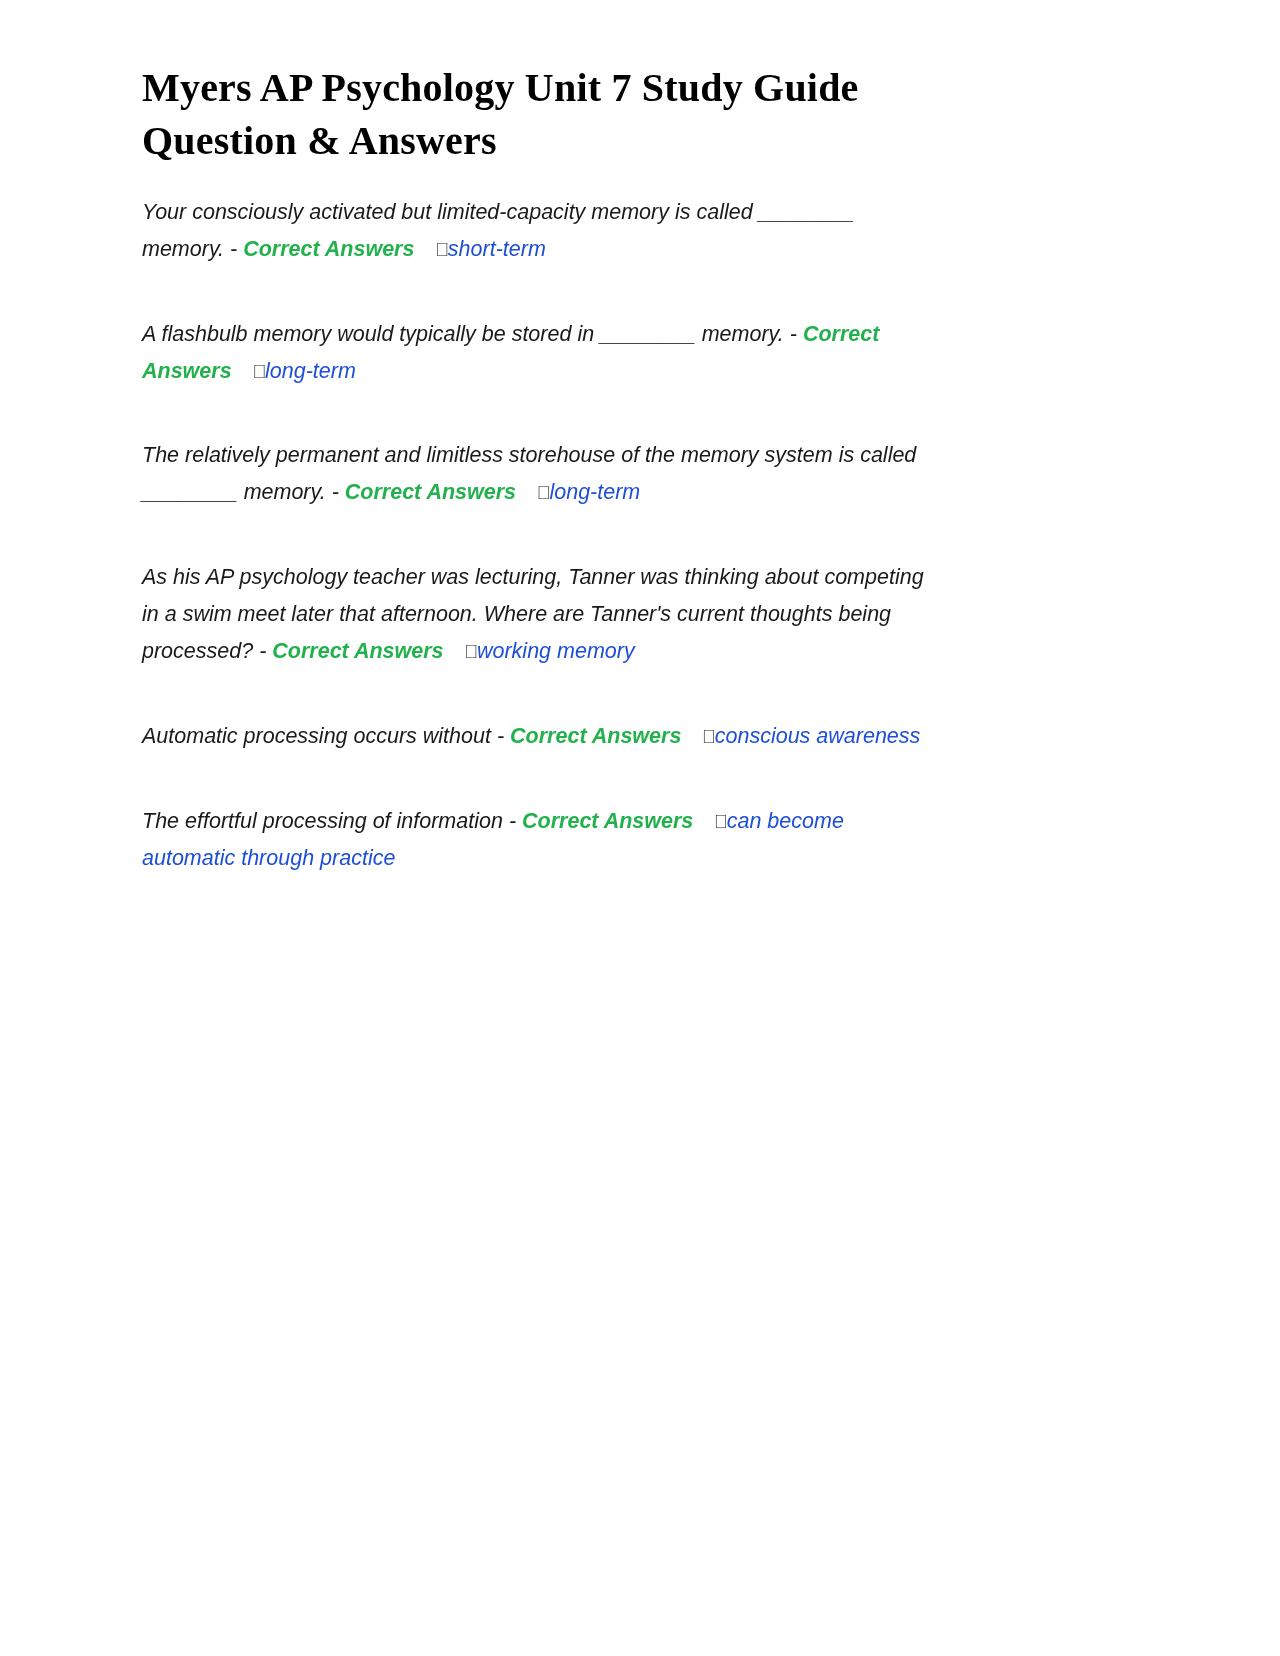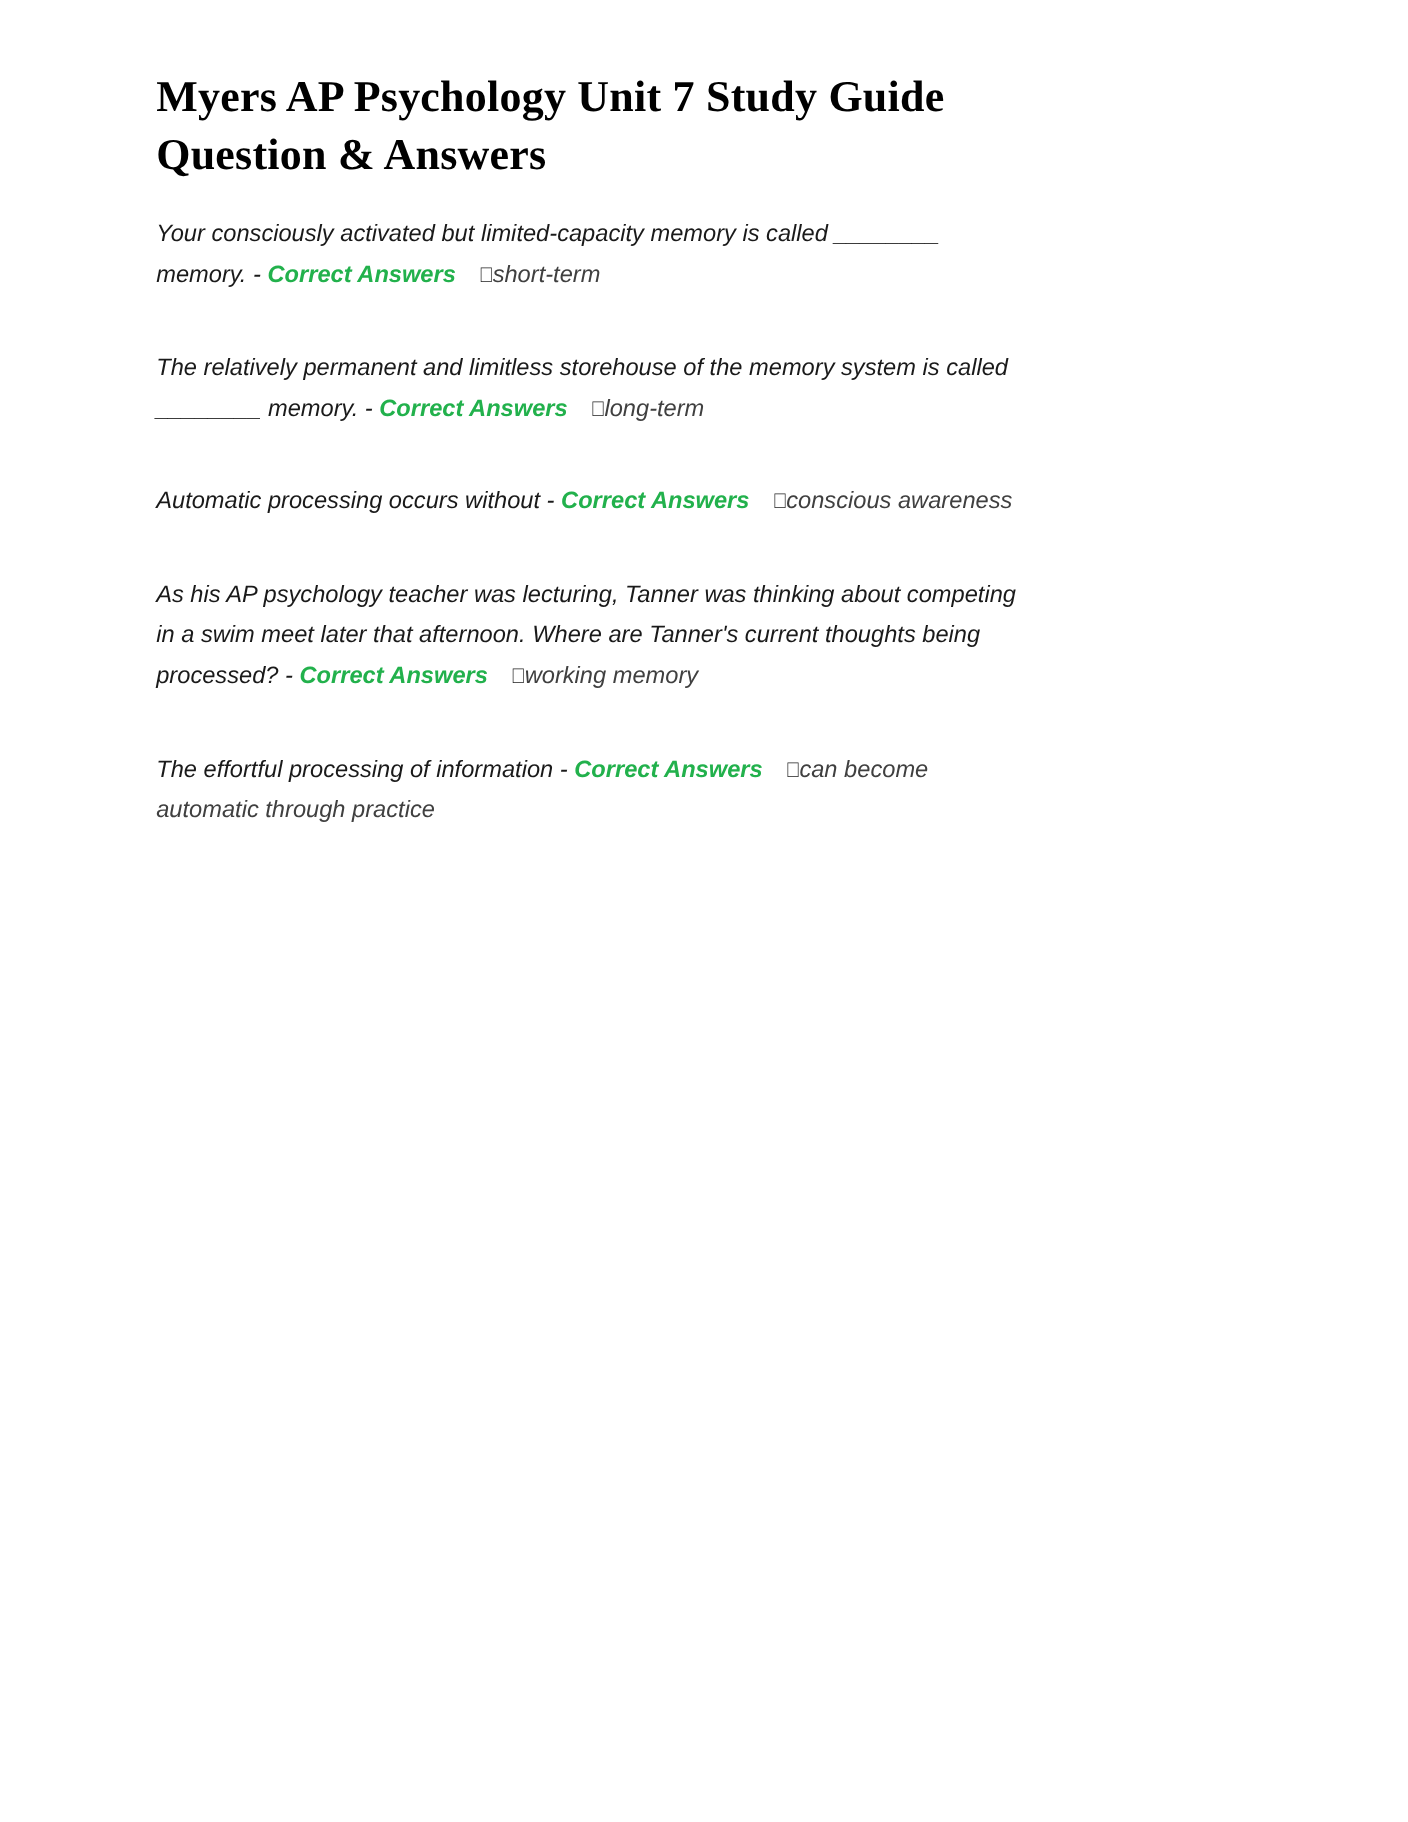--- a/index.html
+++ b/index.html
@@ -55,21 +55,21 @@
     color: #22b14c;
     font-weight: bold;
     font-style: italic;
   }
   .qa-item .gap {
     display: inline-block;
     width: 22px;
   }
   .qa-item .answer {
     font-style: italic;
-    color: #404040;
+    color: #1d4ed8;
   }
   .qa-item .boxglyph {
     font-family: "DejaVu Sans", sans-serif;
     font-style: normal;
     font-size: 19px;
     color: #1a1a1a;
   }
 </style>
 </head>
 <body>
@@ -79,37 +79,42 @@
   <h1 class="doc-title">Myers AP Psychology Unit 7 Study Guide Question &amp; Answers</h1>
 
   <div class="qa-list">
 
     <div class="qa-item">
       <span class="question">Your consciously activated but limited-capacity memory is called ________ memory.</span>
       <span class="dash">-</span>
       <span class="label">Correct Answers</span><span class="gap"></span><span class="boxglyph">⎕</span><span class="answer">short-term</span>
     </div>
 
+    <div class="qa-item">
+      <span class="question">A flashbulb memory would typically be stored in ________ memory.</span>
+      <span class="dash">-</span>
+      <span class="label">Correct Answers</span><span class="gap"></span><span class="boxglyph">⎕</span><span class="answer">long-term</span>
+    </div>
 
     <div class="qa-item">
       <span class="question">The relatively permanent and limitless storehouse of the memory system is called ________ memory.</span>
       <span class="dash">-</span>
       <span class="label">Correct Answers</span><span class="gap"></span><span class="boxglyph">⎕</span><span class="answer">long-term</span>
     </div>
 
     <div class="qa-item">
+      <span class="question">As his AP psychology teacher was lecturing, Tanner was thinking about competing in a swim meet later that afternoon. Where are Tanner's current thoughts being processed?</span>
+      <span class="dash">-</span>
+      <span class="label">Correct Answers</span><span class="gap"></span><span class="boxglyph">⎕</span><span class="answer">working memory</span>
+    </div>
+
+    <div class="qa-item">
       <span class="question">Automatic processing occurs without</span>
       <span class="dash">-</span>
       <span class="label">Correct Answers</span><span class="gap"></span><span class="boxglyph">⎕</span><span class="answer">conscious awareness</span>
-    </div>
-
-    <div class="qa-item">
-      <span class="question">As his AP psychology teacher was lecturing, Tanner was thinking about competing in a swim meet later that afternoon. Where are Tanner's current thoughts being processed?</span>
-      <span class="dash">-</span>
-      <span class="label">Correct Answers</span><span class="gap"></span><span class="boxglyph">⎕</span><span class="answer">working memory</span>
     </div>
 
     <div class="qa-item">
       <span class="question">The effortful processing of information</span>
       <span class="dash">-</span>
       <span class="label">Correct Answers</span><span class="gap"></span><span class="boxglyph">⎕</span><span class="answer">can become automatic through practice</span>
     </div>
 
 
 

